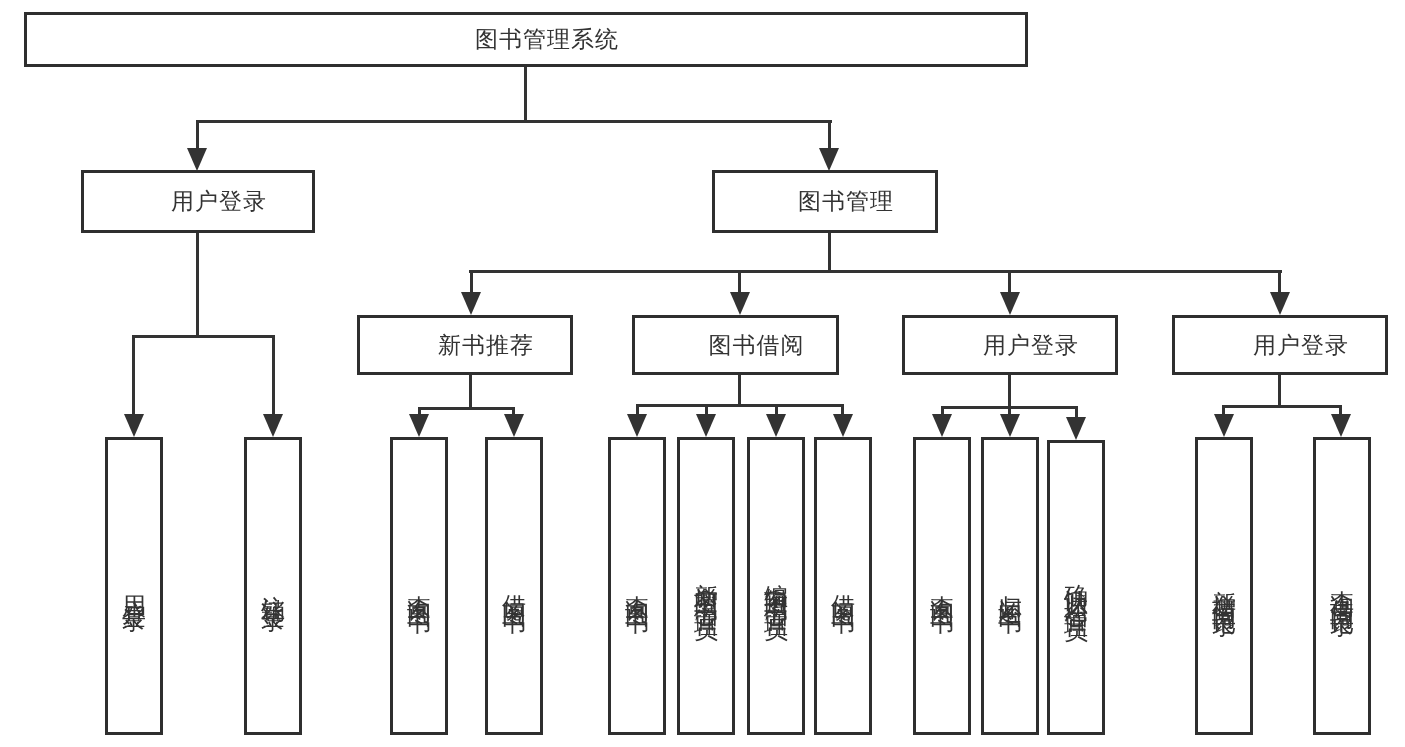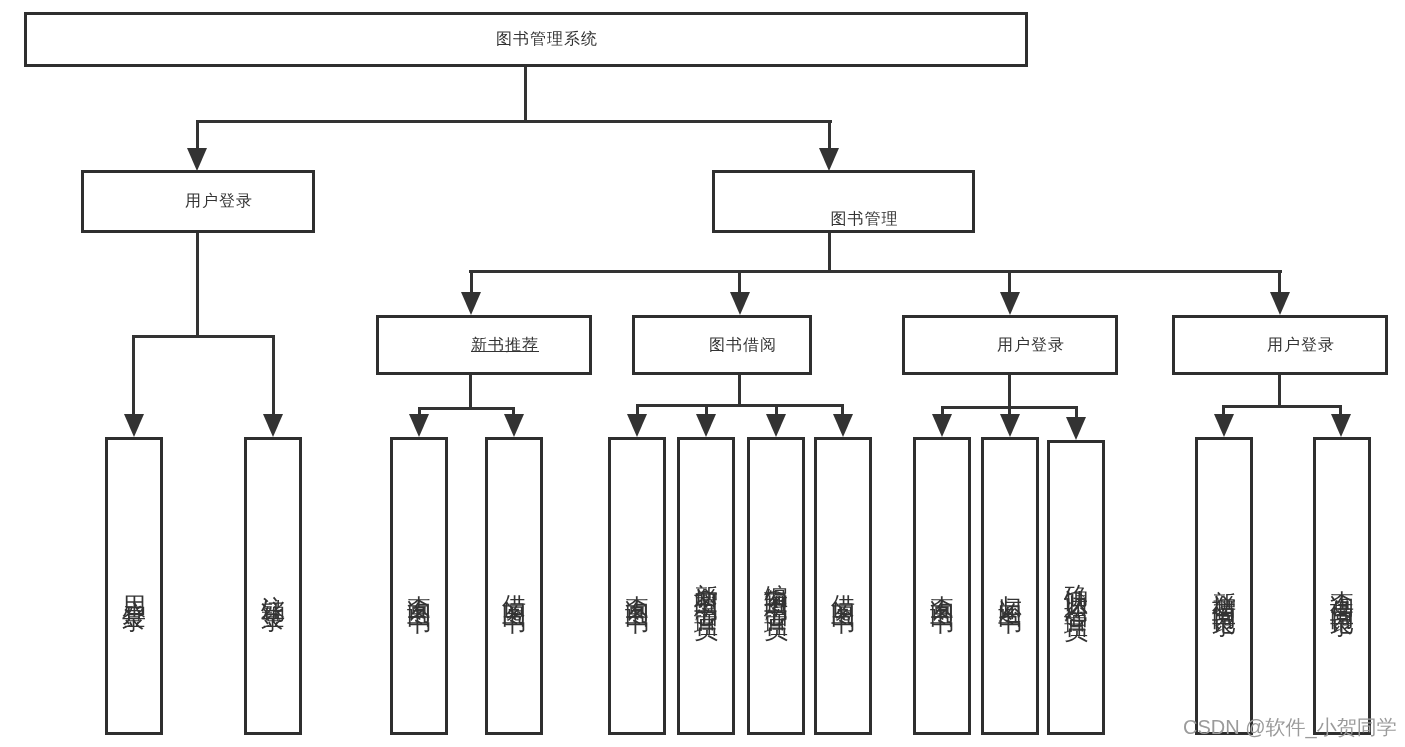--- a/index.html
+++ b/index.html
@@ -16,21 +16,21 @@
     overflow:hidden;
     font-family:"Liberation Sans","DejaVu Sans",sans-serif;
     color:var(--text);
   }
   .hbox{
     position:absolute;
     box-sizing:border-box;
     border:3px solid var(--border);
     background:var(--bg);
     display:flex;align-items:center;justify-content:center;
-    font-size:16px;
+    font-size:23px;
     letter-spacing:1px;
     white-space:nowrap;
     padding-left:42px;
   }
   .vbox{
     position:absolute;
     box-sizing:border-box;
     border:3px solid var(--border);
     background:var(--bg);
     width:58px;top:437px;height:298px;
@@ -71,21 +71,21 @@
   <div class="line" style="left:524px;top:67px;width:3px;height:53px;"></div>
   <div class="line" style="left:196px;top:120px;width:636px;height:3px;"></div>
   <div class="line" style="left:196px;top:120px;width:3px;height:32px;"></div>
   <div class="line" style="left:828px;top:120px;width:3px;height:32px;"></div>
   <div class="arrow" style="left:187px;top:148px;"></div>
   <div class="arrow" style="left:819px;top:148px;"></div>
 
   <div class="hbox" style="left:81px;top:170px;width:234px;height:63px;">
     <span>用户登录</span>
   </div>
-  <div class="hbox" style="left:712px;top:170px;width:263px;height:63px;align-items:flex-end;">
+  <div class="hbox" style="left:712px;top:170px;width:226px;height:63px;">
     <span>图书管理</span>
   </div>
 
   <div class="line" style="left:196px;top:233px;width:3px;height:102px;"></div>
   <div class="line" style="left:132px;top:335px;width:143px;height:3px;"></div>
   <div class="line" style="left:132px;top:335px;width:3px;height:80px;"></div>
   <div class="line" style="left:272px;top:335px;width:3px;height:80px;"></div>
   <div class="arrow" style="left:124px;top:414px;"></div>
   <div class="arrow" style="left:263px;top:414px;"></div>
 
@@ -93,24 +93,24 @@
   <div class="line" style="left:469px;top:270px;width:813px;height:3px;"></div>
   <div class="line" style="left:470px;top:270px;width:3px;height:24px;"></div>
   <div class="line" style="left:738px;top:270px;width:3px;height:24px;"></div>
   <div class="line" style="left:1008px;top:270px;width:3px;height:24px;"></div>
   <div class="line" style="left:1278px;top:270px;width:3px;height:24px;"></div>
   <div class="arrow" style="left:461px;top:292px;"></div>
   <div class="arrow" style="left:730px;top:292px;"></div>
   <div class="arrow" style="left:1000px;top:292px;"></div>
   <div class="arrow" style="left:1270px;top:292px;"></div>
 
-  <div class="hbox" style="left:376px;top:315px;width:216px;height:60px;text-decoration:underline;">
+  <div class="hbox" style="left:357px;top:315px;width:216px;height:60px;">
     <span>新书推荐</span>
   </div>
-  <div class="hbox" style="left:632px;top:315px;width:180px;height:60px;font-family:Liberation Mono, monospace;">
+  <div class="hbox" style="left:632px;top:315px;width:207px;height:60px;font-family:Liberation Mono, monospace;">
     <span>图书借阅</span>
   </div>
   <div class="hbox" style="left:902px;top:315px;width:216px;height:60px;">
     <span>用户登录</span>
   </div>
   <div class="hbox" style="left:1172px;top:315px;width:216px;height:60px;">
     <span>用户登录</span>
   </div>
 
   <div class="line" style="left:469px;top:375px;width:3px;height:32px;"></div>
@@ -184,15 +184,14 @@
     <span>确认归还（管理员）</span>
   </div>
 
   <div class="vbox" style="left:1195px;">
     <span>新增借阅记录</span>
   </div>
   <div class="vbox" style="left:1313px;">
     <span>查询借阅记录</span>
   </div>
 
-  <div class="watermark">CSDN @软件_小贺同学</div>
 
 </div>
 
 </body></html>

